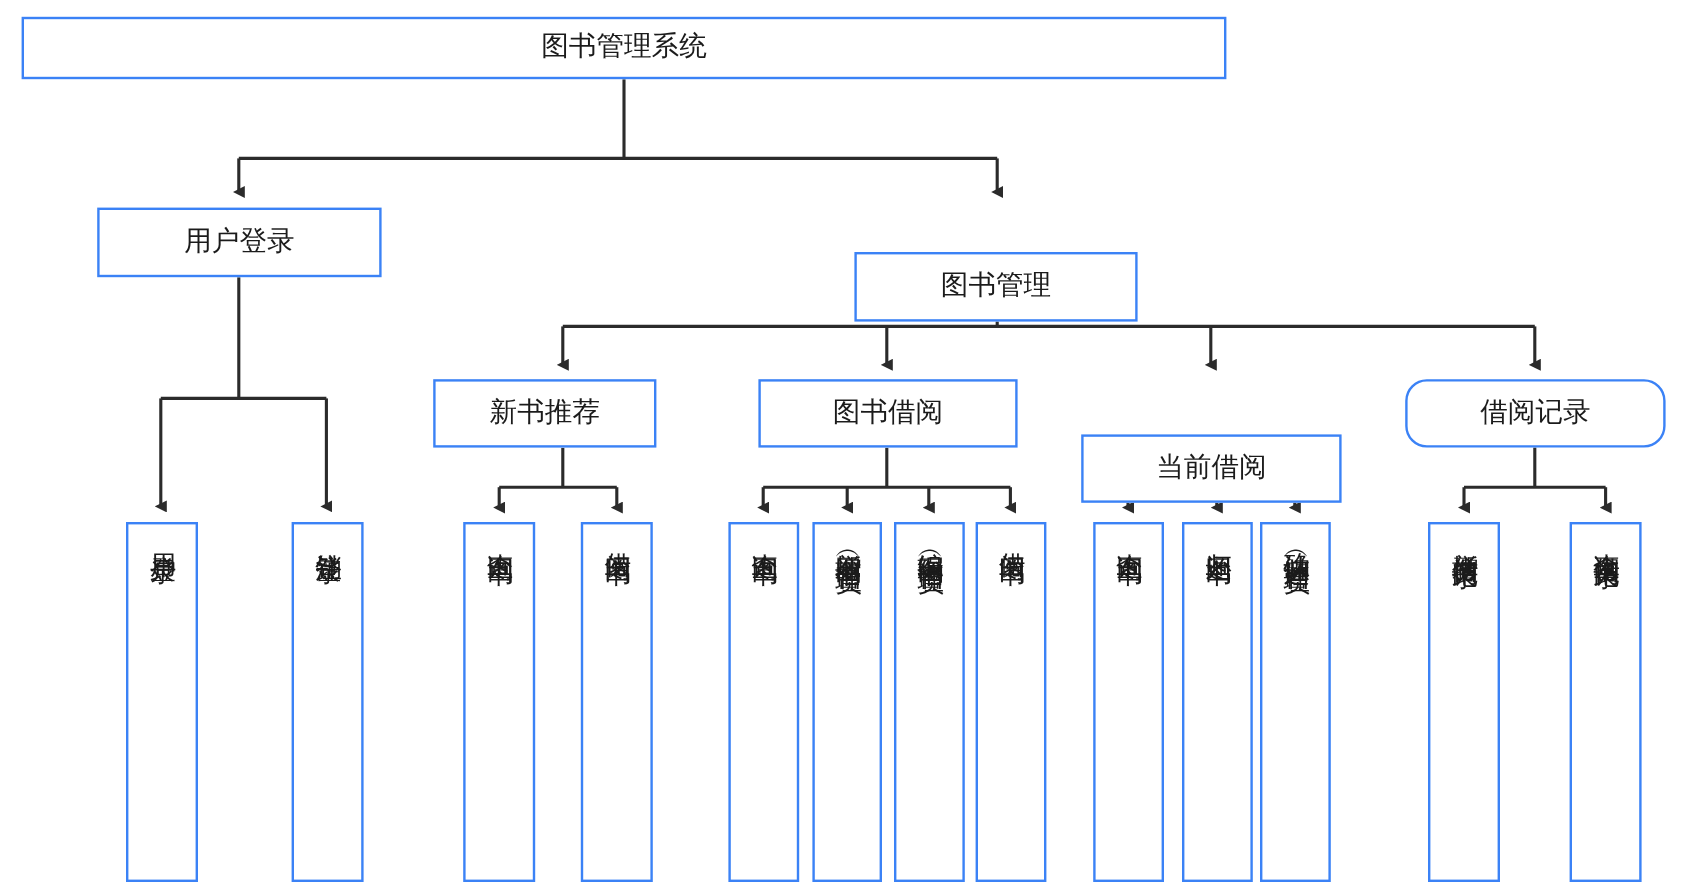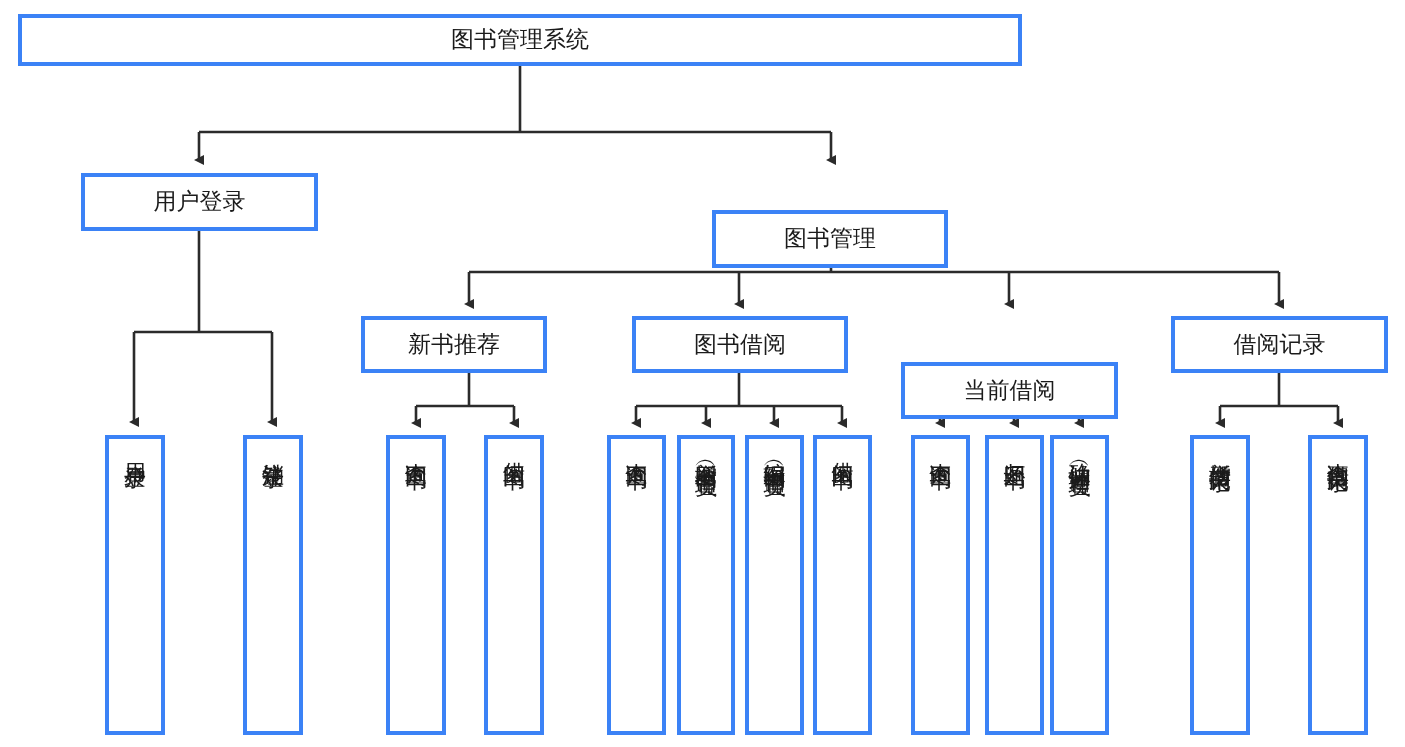--- a/index.html
+++ b/index.html
@@ -24,21 +24,21 @@
     left: 0;
     top: 0;
     width: 1405px;
     height: 747px;
     pointer-events: none;
   }
   .node {
     position: absolute;
     box-sizing: border-box;
     background: #ffffff;
-    border: 4px solid #3b82f6;
+    border: 2px solid #3b82f6;
     display: flex;
     align-items: center;
     justify-content: center;
     overflow: hidden;
   }
   .node-label {
     color: #1b1b1b;
     text-align: center;
     line-height: 1.18;
     white-space: nowrap;
@@ -140,21 +140,21 @@
       </div>
       <div class="node horizontal" style="left: 361px; top: 316px; width: 186px; height: 57px;">
         <span class="node-label">新书推荐</span>
       </div>
       <div class="node horizontal" style="left: 632px; top: 316px; width: 216px; height: 57px;">
         <span class="node-label">图书借阅</span>
       </div>
       <div class="node horizontal" style="left: 901px; top: 316px; width: 217px; height: 57px; margin-top: 46px;">
         <span class="node-label">当前借阅</span>
       </div>
-      <div class="node horizontal" style="left: 1171px; top: 316px; width: 217px; height: 57px;">
+      <div class="node horizontal" style="left: 1171px; top: 316px; width: 217px; height: 57px; border-radius: 18px;">
         <span class="node-label">借阅记录</span>
       </div>
       <div class="node vertical" style="left: 105px; top: 435px; width: 60px; height: 300px;">
         <span class="node-label">用户登录</span>
       </div>
       <div class="node vertical" style="left: 243px; top: 435px; width: 60px; height: 300px;">
         <span class="node-label">注销登录</span>
       </div>
       <div class="node vertical" style="left: 386px; top: 435px; width: 60px; height: 300px;">
         <span class="node-label">查询图书</span>

